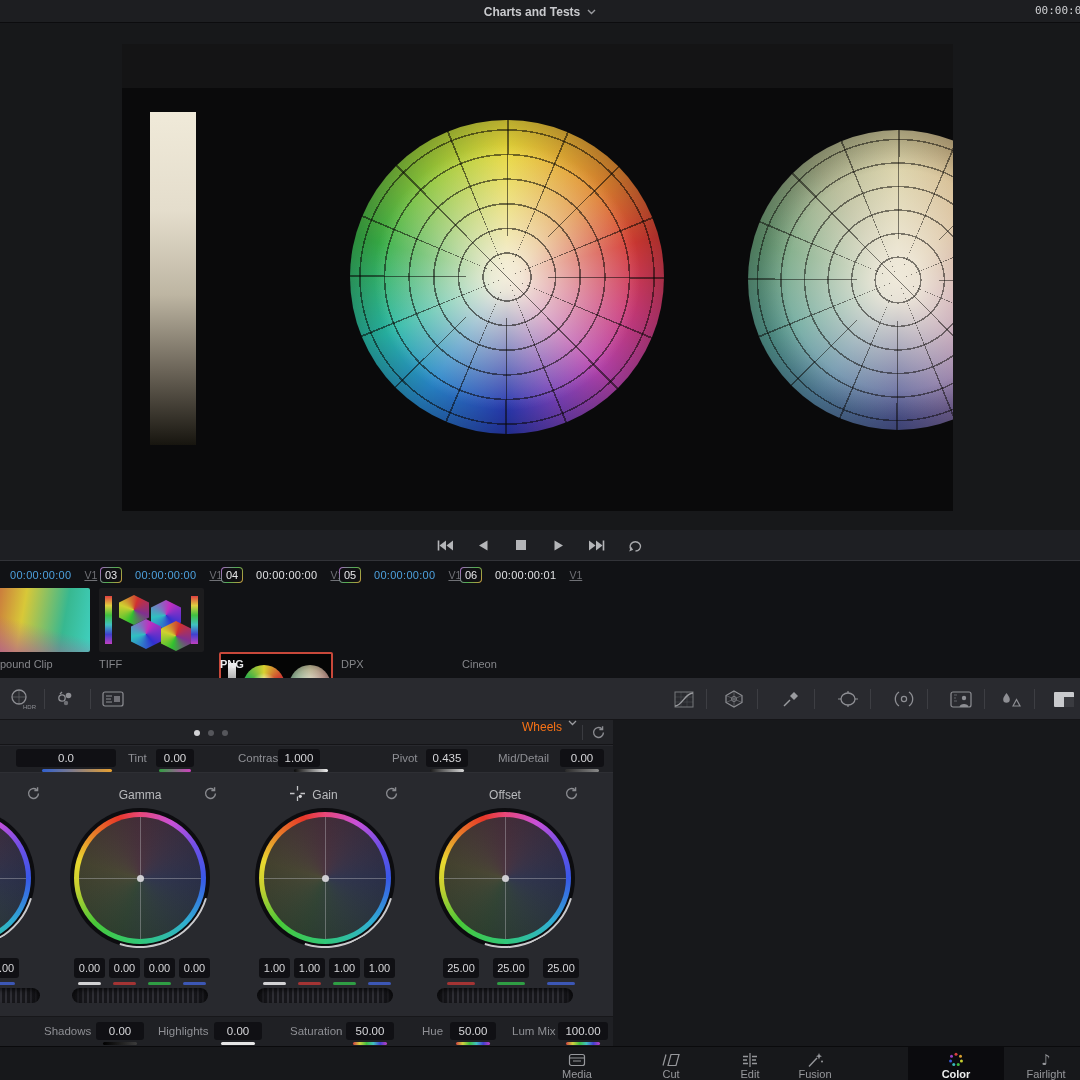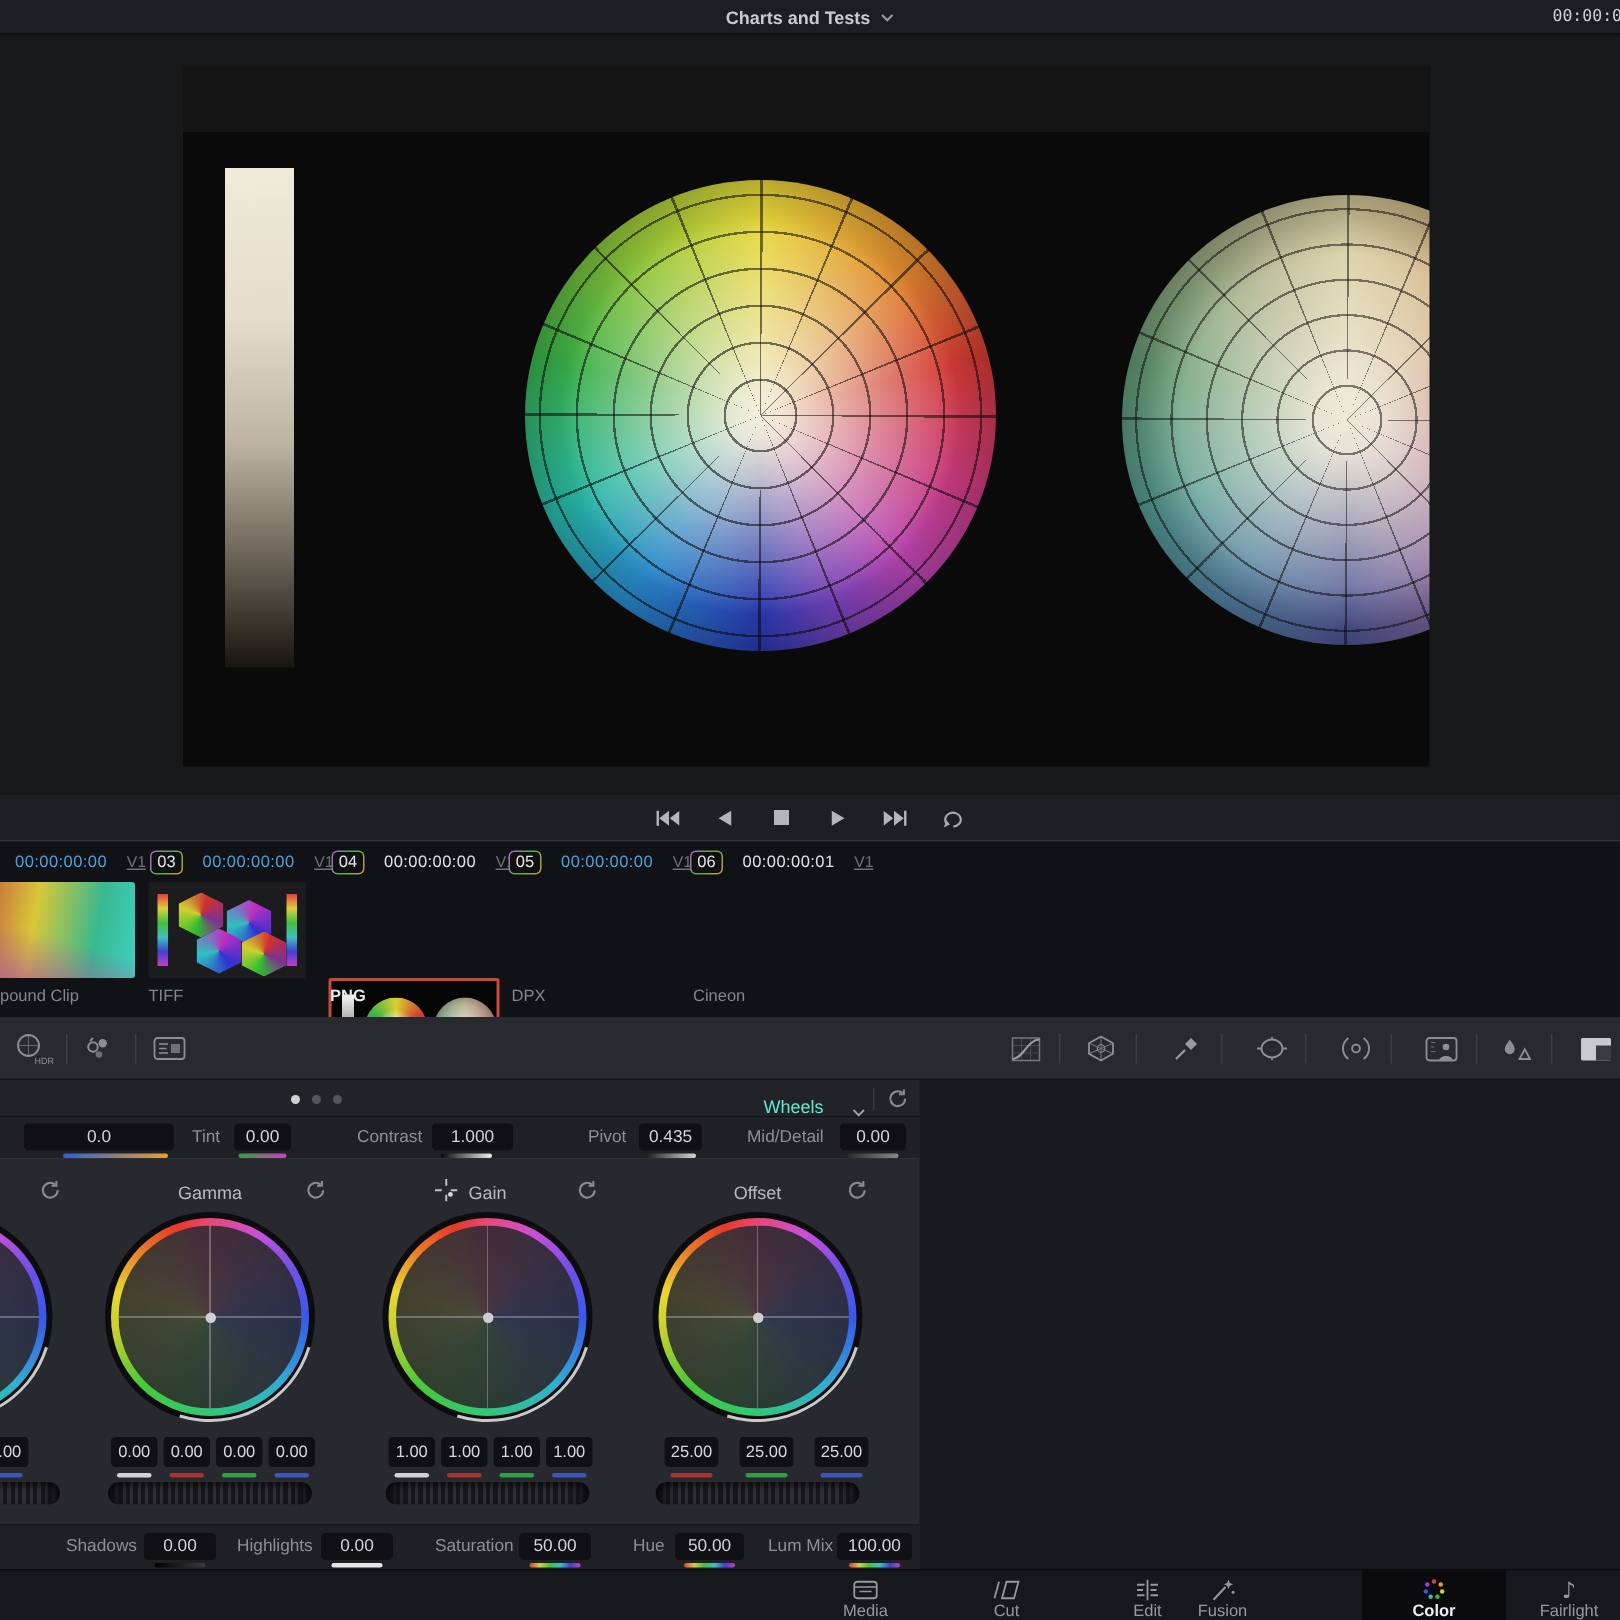--- a/index.html
+++ b/index.html
@@ -96,21 +96,21 @@
 
   
   .main { position:absolute; left:0; top:720px; width:1080px; height:326px; }
   .wheels-panel { position:absolute; left:0; top:0; width:613px; height:326px; background:#28292e; overflow:hidden; }
   .key-panel { position:absolute; left:613px; top:0; width:467px; height:326px; background:#232428; border-left:2px solid #18181b; }
 
   .panel-header { position:absolute; left:0; top:0; width:100%; height:25px; background:#222327; border-bottom:1px solid #141417; }
   .dots { position:absolute; left:194px; top:10px; display:flex; gap:8px; }
   .dots i { width:6px; height:6px; border-radius:50%; background:#55565b; }
   .dots i.on { background:#d2d2d5; }
-  .mode-select { position:absolute; right:36px; top:0; height:25px; display:flex; align-items:flex-end; gap:19px; color:#5eead4; font-size:12px; cursor:pointer; }
+  .mode-select { position:absolute; right:36px; top:0; height:25px; display:flex; align-items:flex-start; gap:6px; color:#f97316; font-size:12px; cursor:pointer; }
   .hdr-reset { position:absolute; right:7px; top:5px; cursor:pointer; }
   .hdr-div { position:absolute; right:30px; top:5px; width:1px; height:15px; background:#3a3b40; }
   .key-title { position:absolute; left:13px; top:5px; color:#cfd0d3; font-size:12px; font-weight:bold; }
 
   .param-row { position:absolute; left:0; width:613px; height:27px; background:#1f2024;padding-left:15px; }
   .param-row.r1 { top:26px; border-bottom:1px solid #2e2f34; }
   .param-row.r2 { top:296px; border-top:1px solid #17171a; height:30px; }
   .plabel { position:absolute; top:6px; font-size:11.5px; color:#8e8f94; white-space:nowrap; }
   .pbox { position:absolute; top:3px; height:18px; background:#101014; border-radius:3px; color:#d6d6d9; font-size:11.5px; display:flex; align-items:center; justify-content:center; cursor:text; }
   .pline { position:absolute; top:23px; height:3px; border-radius:1.5px; }
@@ -426,21 +426,21 @@
       <div class="param-row r1">
         <span class="plabel" style="left:-28px">Temp</span>
         <div class="pbox" style="left:16px;width:100px">0.0</div>
         <div class="pline" style="left:42px;width:70px;background:linear-gradient(90deg,#3060d0,#e8a030)"></div>
 
         <span class="plabel" style="left:128px">Tint</span>
         <div class="pbox" style="left:156px;width:38px">0.00</div>
         <div class="pline" style="left:159px;width:32px;background:linear-gradient(90deg,#30a040,#d040c0)"></div>
 
         <span class="plabel" style="left:238px">Contrast</span>
-        <div class="pbox" style="left:288px;width:54px">1.000</div>
+        <div class="pbox" style="left:278px;width:42px">1.000</div>
         <div class="pline" style="left:294px;width:34px;background:linear-gradient(90deg,#0a0a0a,#f0f0f0)"></div>
 
         <span class="plabel" style="left:392px">Pivot</span>
         <div class="pbox" style="left:426px;width:42px">0.435</div>
         <div class="pline" style="left:430px;width:34px;background:linear-gradient(90deg,#1a1a1a,#d8d8d8)"></div>
 
         <span class="plabel" style="left:498px">Mid/Detail</span>
         <div class="pbox" style="left:560px;width:44px">0.00</div>
         <div class="pline" style="left:565px;width:34px;background:linear-gradient(90deg,#2a2a2a,#8a8a8a)"></div>
       </div>
@@ -563,21 +563,21 @@
         </svg>
       <span class="nlabel">Media</span>
     </div>
     <div class="nav" style="left:624px">
       <svg class="icon" width="20" height="14" viewBox="0 0 20 14">
           <path d="M7 12.5l3-11h8l-3 11z" fill="none" stroke="#97989c" stroke-width="1.2"></path>
           <path d="M2 12.5l3-11" stroke="#97989c" stroke-width="1.2"></path>
         </svg>
       <span class="nlabel">Cut</span>
     </div>
-    <div class="nav" style="left:718px">
+    <div class="nav" style="left:703px">
       <svg class="icon" width="18" height="14" viewBox="0 0 18 14">
           <path d="M9 0v14" stroke="#97989c" stroke-width="1.2"></path>
           <path d="M2 3.5h5M2 7h4M2 10.5h5M11 3.5h5M11 7h4M11 10.5h5" stroke="#97989c" stroke-width="1.4"></path>
         </svg>
       <span class="nlabel">Edit</span>
     </div>
     <div class="nav" style="left:768px">
       <svg class="icon" width="17" height="14" viewBox="0 0 17 14">
           <path d="M2 13.5L10 5" stroke="#97989c" stroke-width="1.4"></path>
           <path d="M12 0l.9 2.3L15 3.2l-2.1.9L12 6.4l-.9-2.3L9 3.2l2.1-.9z" fill="#97989c"></path>

